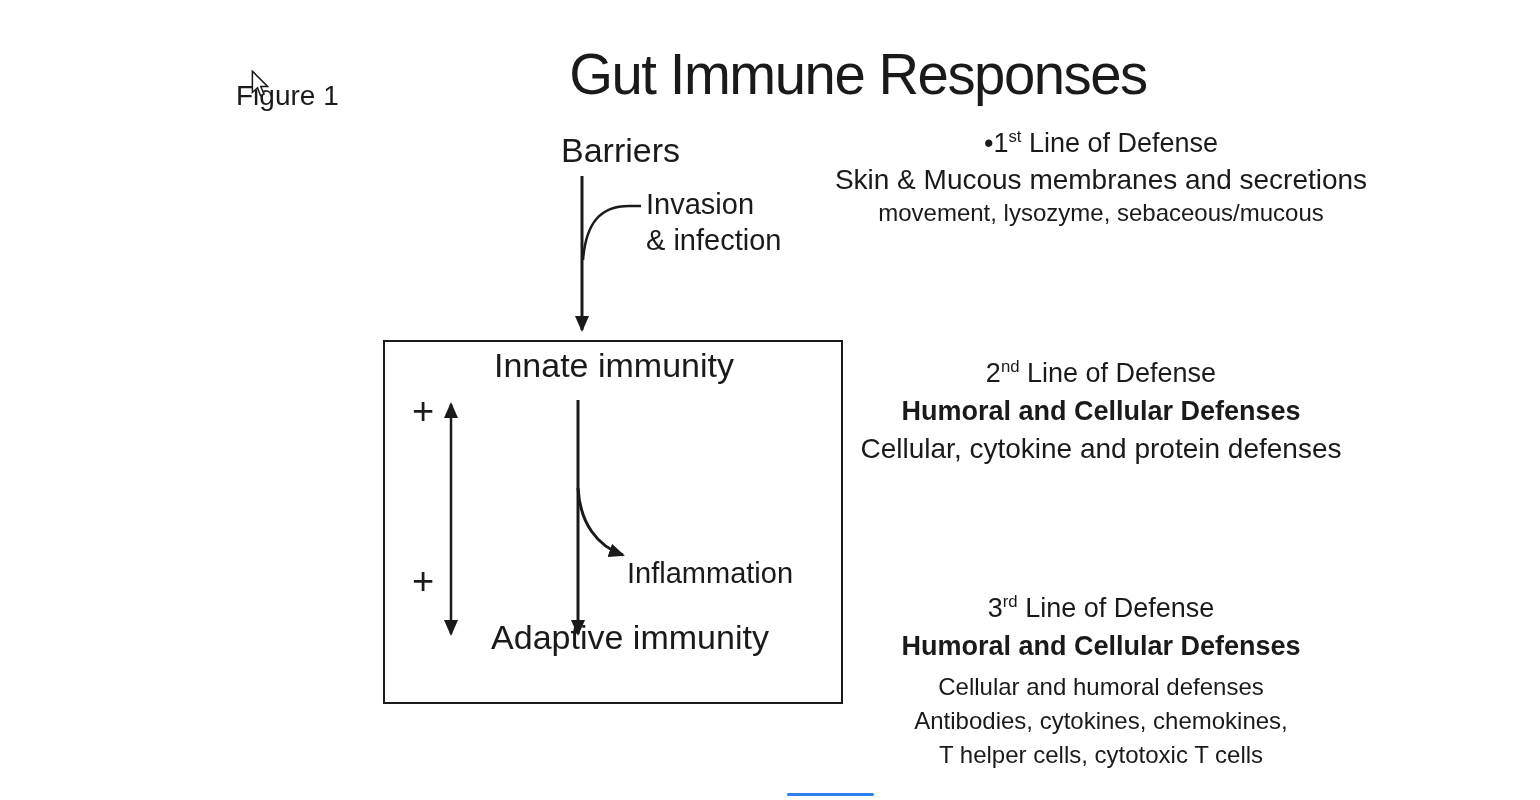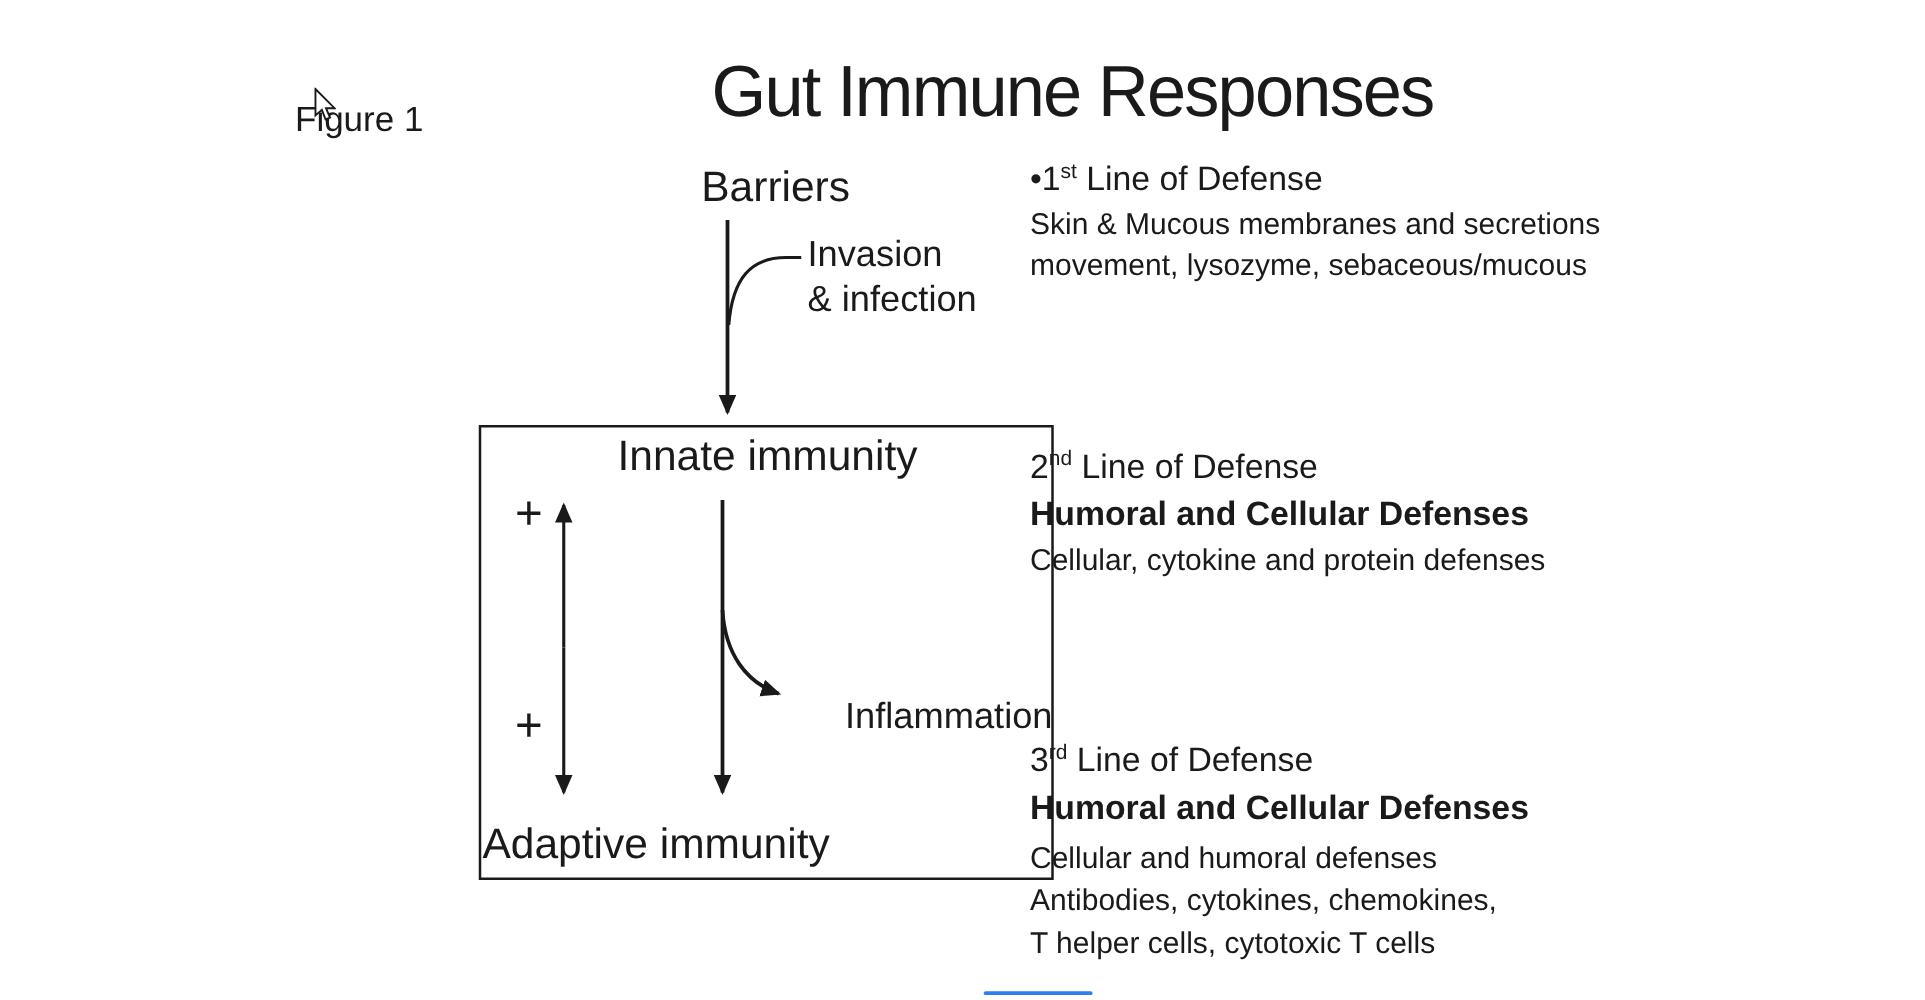--- a/index.html
+++ b/index.html
@@ -20,35 +20,35 @@
     left:490px; top:40px; width:646px;
     text-align:center; font-size:58px; letter-spacing:-1.5px;
     transform:scaleX(0.97); transform-origin:center;
     white-space:nowrap;
   }
 
   
   #barriers-label   { left:516px; top:131px; font-size:34px; }
   #invasion-label   { left:601px; top:186px; font-size:29px; line-height:36px; }
   #innate-label     { left:341px; top:346px; width:456px; text-align:center; font-size:34px; }
-  #adaptive-label   { left:341px; top:656px; width:488px; font-size:34px; }
-  #inflammation-label { left:631px; top:557px; font-size:29px; }
+  #adaptive-label   { left:341px; top:618px; width:488px; text-align:center; font-size:34px; }
+  #inflammation-label { left:582px; top:557px; font-size:29px; }
   .plus-sign { font-size:38px; font-weight:400; }
   #plus-top    { left:367px; top:390px; }
   #plus-bottom { left:367px; top:560px; }
 
   
-  .defense-section { position:absolute; left:779px; width:554px; }
+  .defense-section { position:absolute; left:779px; width:554px; text-align:center; }
   #defense-section-1 { top:121px; }
   #defense-section-2 { top:351px; }
   #defense-section-3 { top:586px; }
   .defense-heading { font-size:27px; line-height:31px; margin-bottom:7px; }
   .defense-heading sup { font-size:62%; }
   .defense-subheading { font-size:27px; line-height:30px; font-weight:bold; margin-bottom:9px; }
-  .defense-summary { font-size:24px; line-height:27px; margin-bottom:7px; }
+  .defense-summary { font-size:28px; line-height:27px; margin-bottom:7px; }
   .defense-detail { font-size:24px; line-height:26px; }
   .defense-detail-spaced { font-size:24px; line-height:34px; }
 
   #diagram-canvas { left:0; top:0; pointer-events:none; }
 
   #progress-indicator {
     left:742px; top:793px; width:87px; height:3px;
     border-radius:2px;
   }
 

